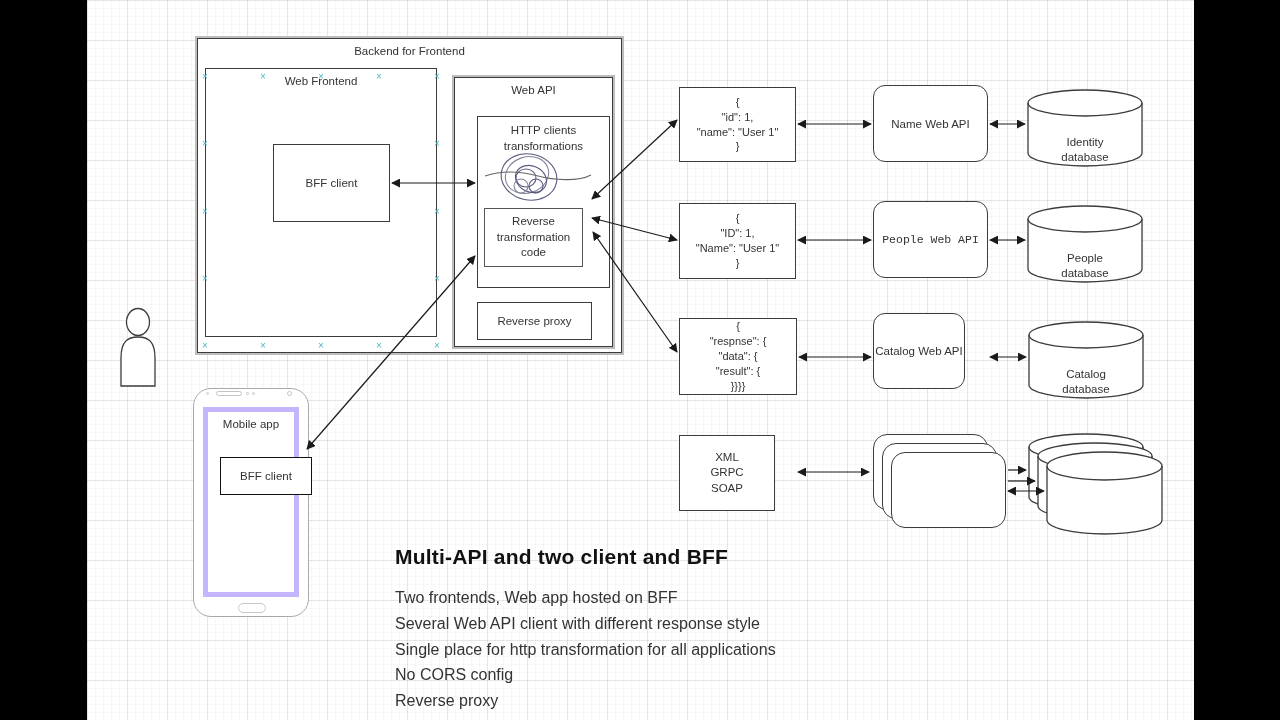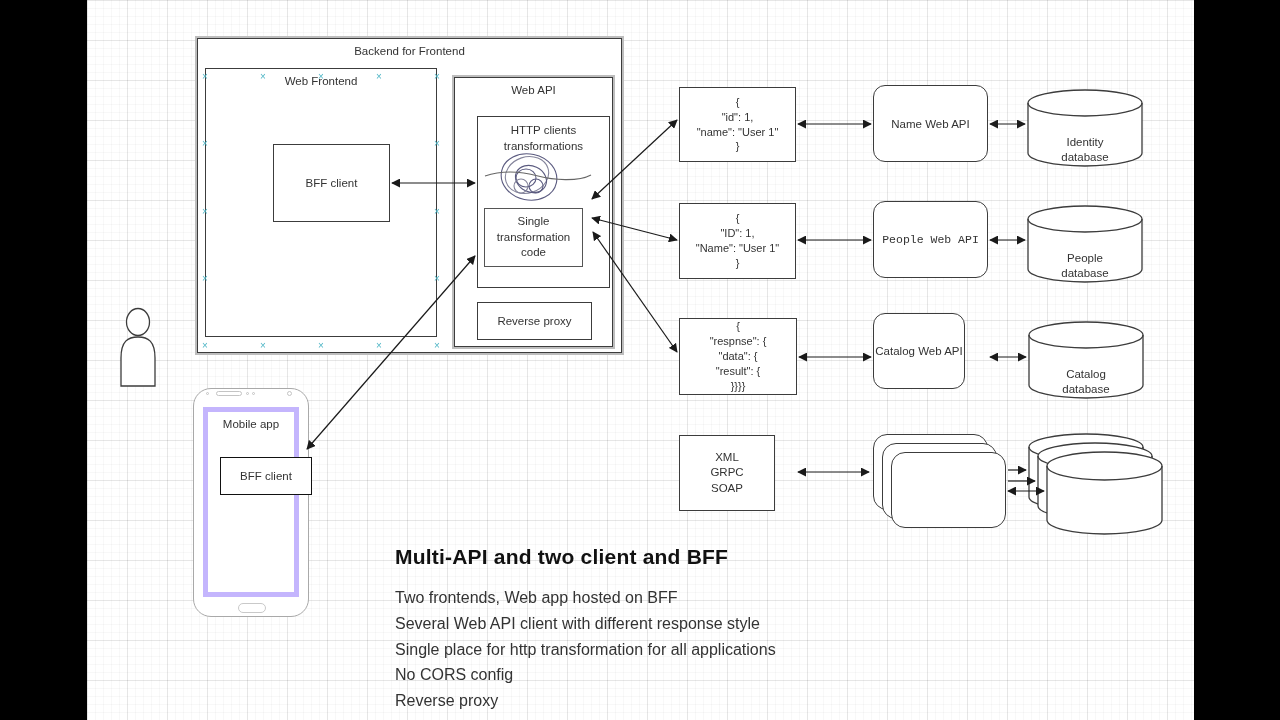--- a/index.html
+++ b/index.html
@@ -91,21 +91,21 @@
     <ellipse cx="46" cy="31" rx="28" ry="23" transform="rotate(12 46 31)"></ellipse>
     <ellipse cx="44" cy="29" rx="22" ry="18" transform="rotate(-18 44 29)" stroke="#777790"></ellipse>
     <ellipse cx="48" cy="33" rx="16" ry="13" transform="rotate(25 48 33)"></ellipse>
     <ellipse cx="43" cy="32" rx="10" ry="9"></ellipse>
     <circle cx="38" cy="40" r="7" stroke="#777790"></circle>
     <circle cx="53" cy="40" r="7"></circle>
     <path d="M2 30 C 20 24, 40 26, 55 30 S 95 36, 108 29" stroke="#555"></path>
   </g>
 </svg>
 <div class="shape ml" style="left:484px;top:208px;width:99px;height:59px;border-color:#555;">
-  <span class="ml">Single
+  <span class="ml">Reverse
 transformation
 code</span>
 </div>
 <div class="shape" style="left:477px;top:302px;width:115px;height:38px;">
   <span>Reverse proxy</span>
 </div>
 
 <div class="shape jsonbox" style="left:679px;top:87px;width:117px;height:75px;">
   <span class="ml">{
 "id": 1,

